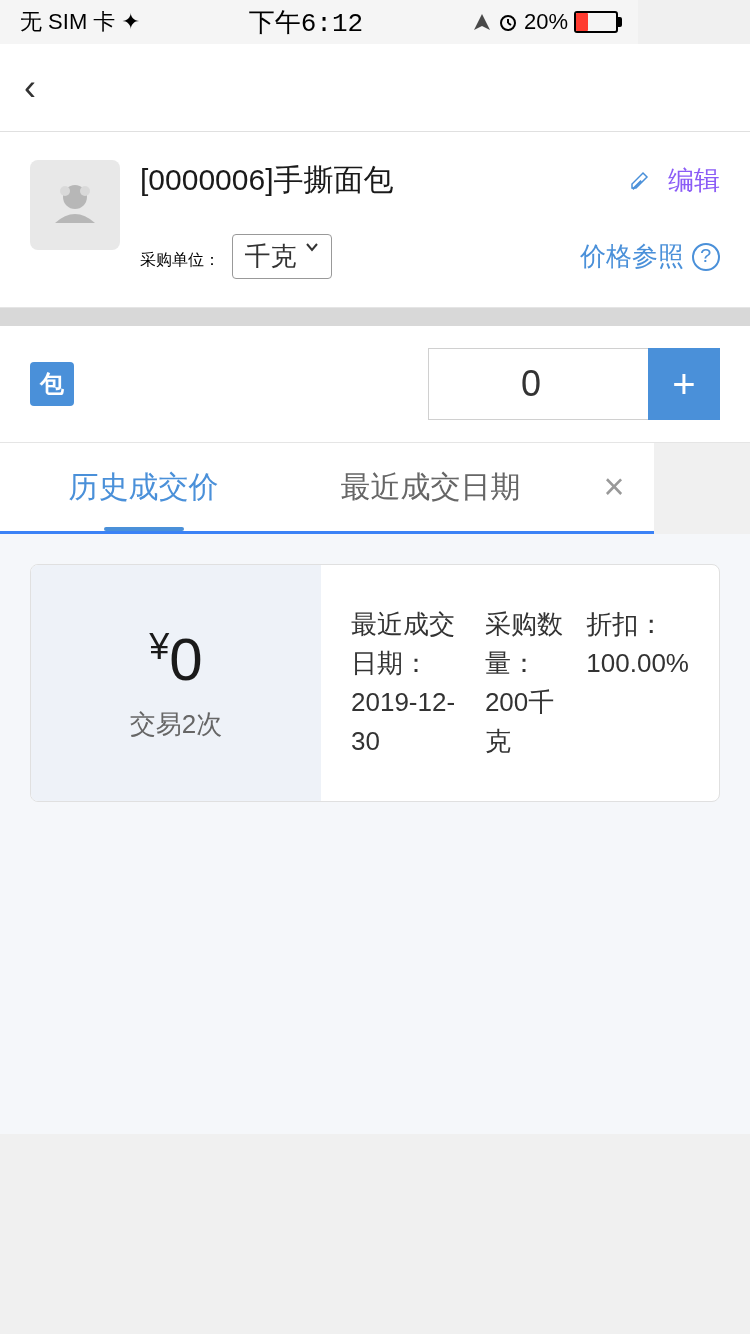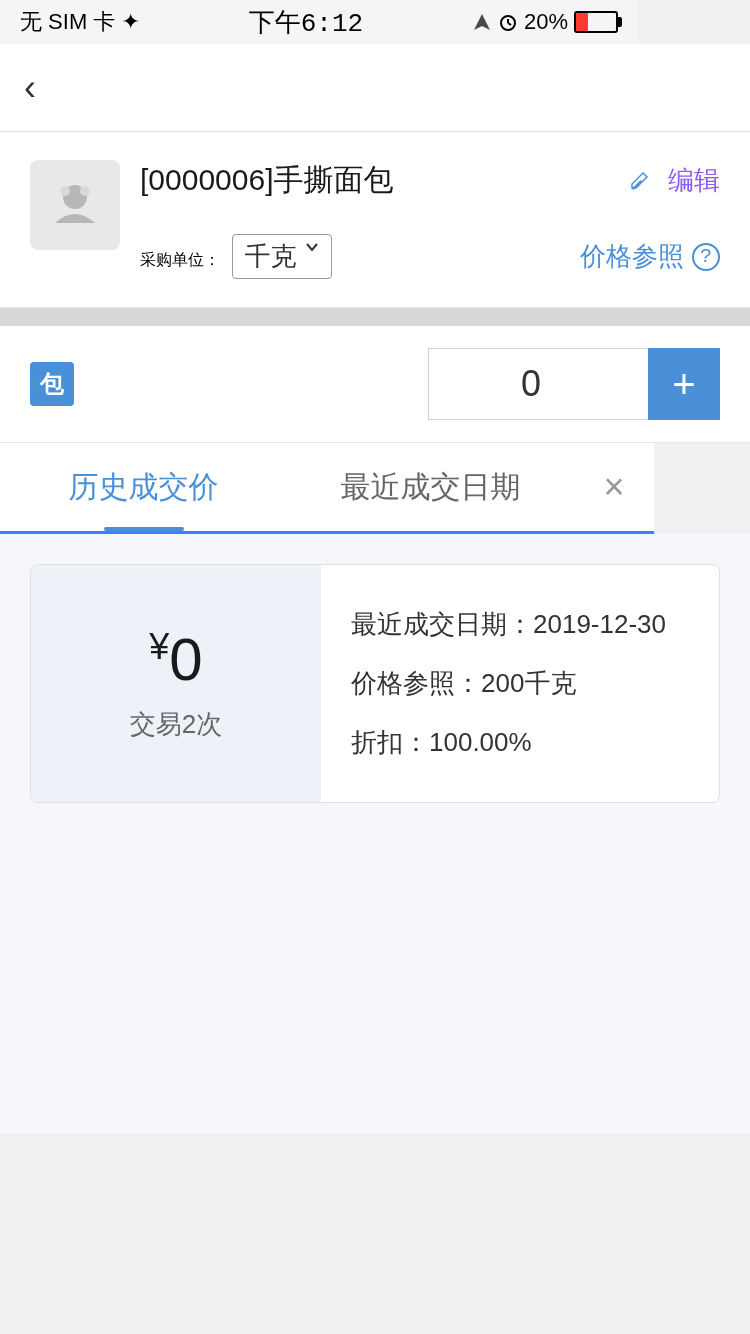--- a/index.html
+++ b/index.html
@@ -331,21 +331,21 @@
     }
     .history-trades {
       font-size: 26px;
       color: #666;
       margin-top: 13px;
     }
     .history-right {
       flex: 1;
       padding: 40px 30px;
       display: flex;
-      flex-direction: column;
+      flex-direction: row;
       gap: 20px;
       justify-content: center;
     }
     .history-detail-row {
       font-size: 26px;
       color: #333;
       line-height: 1.5;
     }
   </style>
 </head>
@@ -445,20 +445,20 @@
       <div class="history-price">
         <span class="history-price-symbol">¥</span><span>0</span>
       </div>
       <div class="history-trades">交易2次</div>
     </div>
     <div class="history-right">
       <div class="history-detail-row">
         <span>最近成交日期：</span><span>2019-12-30</span>
       </div>
       <div class="history-detail-row">
-        <span>价格参照：</span><span>200千克</span>
+        <span>采购数量：</span><span>200千克</span>
       </div>
       <div class="history-detail-row">
         <span>折扣：</span><span>100.00%</span>
       </div>
     </div>
   </div>
 </div>
 
 </body></html>

